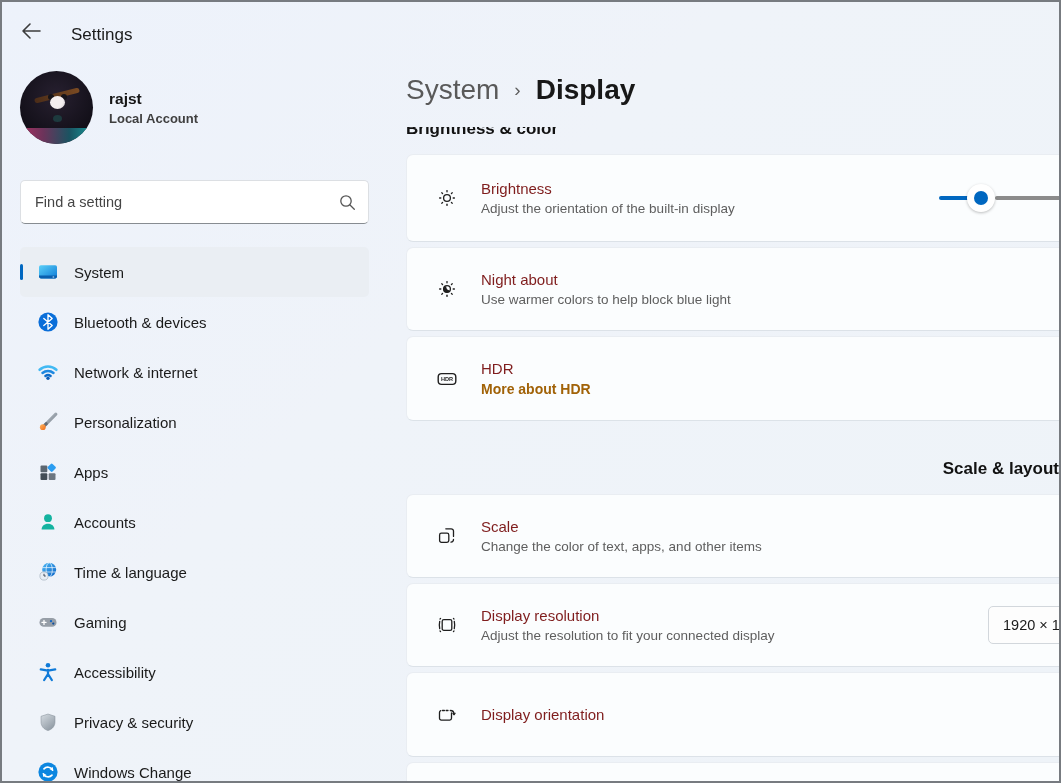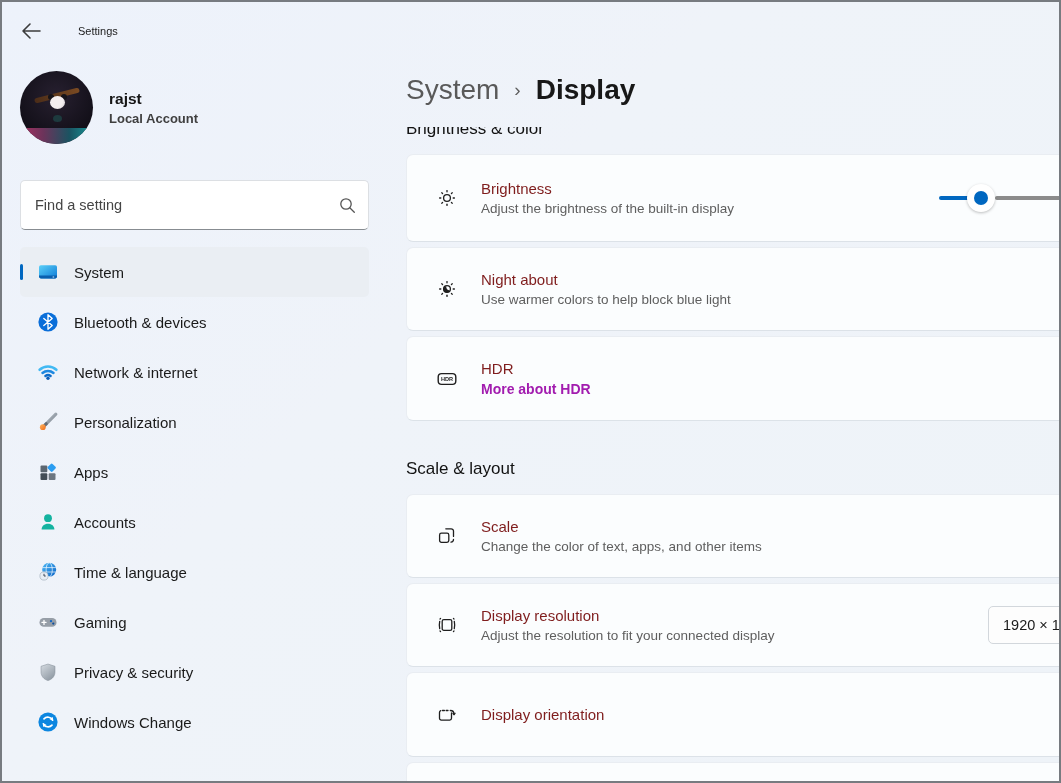--- a/index.html
+++ b/index.html
@@ -15,21 +15,21 @@
     border:2px solid #777b80;
     overflow:hidden;
   }
   
   .titlebar { position:absolute; top:0; left:0; height:52px; width:400px; }
   .back-btn {
     position:absolute; left:14px; top:17px; width:30px; height:26px;
     background:none; border:none; border-radius:4px; cursor:pointer;
     display:flex; align-items:center; justify-content:center;
   }
-  .app-title { position:absolute; left:76px; top:23px; font-size:11px; color:#1b1b1b; }
+  .app-title { position:absolute; left:69px; top:23px; font-size:17px; color:#1b1b1b; }
 
   
   .sidebar { position:absolute; left:0; top:52px; width:388px; bottom:0; }
   .user-card { position:absolute; left:18px; top:17px; display:flex; align-items:center; }
   .avatar {
     position:relative; width:73px; height:73px; border-radius:50%; overflow:hidden;
     background:radial-gradient(circle at 50% 35%, #272030 0%, #120f18 70%, #0b0910 100%);
     flex:0 0 auto;
   }
   .avatar .floor {
@@ -45,21 +45,21 @@
     position:absolute; left:30px; top:25px; width:15px; height:13px; border-radius:50%;
     background:radial-gradient(circle at 40% 40%, #f4eef0 55%, #c9c2c6 100%);
     box-shadow:0 16px 0 -3px #1d3a3e;
   }
   .avatar .panda-ear { position:absolute; left:28px; top:23px; width:6px; height:6px; border-radius:50%; background:#16141a; box-shadow:13px 0 0 #16141a; }
   .user-text { margin-left:16px; }
   .user-name { font-size:15.5px; font-weight:bold; color:#161616; }
   .user-type { font-size:13px; color:#3f3f3f; margin-top:3px;font-weight:bold; }
 
   .searchbox {
-    position:absolute; left:18px; top:126px; width:349px; height:50px;
+    position:absolute; left:18px; top:126px; width:349px; height:44px;
     background:#ffffff; border:1px solid #dcdfe3; border-bottom:1px solid #878c91;
     border-radius:5px; display:flex; align-items:center;
   }
   .searchbox input {
     flex:1; border:none; outline:none; background:transparent;
     font-family:inherit; font-size:14.5px; color:#1b1b1b; padding:0 10px 0 14px;
   }
   .searchbox input::placeholder { color:#454545; opacity:1; }
   .search-icon { margin-right:12px; display:flex; }
 
@@ -79,38 +79,38 @@
 
   
   .main { position:absolute; left:388px; right:0; top:0; bottom:0; overflow:hidden; }
   .breadcrumb { position:absolute; left:16px; top:72px; font-size:28px; display:flex; align-items:baseline; }
   .crumb-parent { color:#595959; font-weight:500; cursor:pointer; }
   .crumb-sep { color:#5e5e5e; font-size:19px; margin:0 15px; position:relative; top:-3px; }
   .crumb-current { color:#181818; font-weight:bold; }
 
   .scroll-area { position:absolute; left:0; right:0; top:125px; bottom:0; overflow:hidden; }
   .section-title {
-    font-size:17px; font-weight:normal; color:#121212;
+    font-size:17px; font-weight:bold; color:#121212;
     margin:12px 0 14px 16px; line-height:23px;
   }
   .section-title.clipped { margin-top:-10px; }
-  .section-title.second { margin-top:36px; }
+  .section-title.second { margin-top:36px;text-align:right; }
 
   .card {
     position:relative; margin:0 0 5px 16px; width:700px;
     background:#fbfdfe; border:1px solid #e9edf2; border-bottom-color:#dce2e8;
     border-radius:7px; display:flex; align-items:center;
   }
   .card.h88 { height:88px; } .card.h84 { height:84px; } .card.h85 { height:85px; }
   .card.stub { height:60px; }
   .row-icon { position:absolute; left:28px; top:50%; transform:translateY(-50%); width:24px; height:24px; }
   .row-text { margin-left:74px; }
   .row-title { font-size:15px; color:#7f1d1d; }
   .row-sub { font-size:13.5px; color:#5e5e5e; margin-top:4px; }
-  .row-link { font-size:14px; font-weight:bold; color:#a21caf; margin-top:4px; cursor:pointer; }
+  .row-link { font-size:14px; font-weight:bold; color:#a16207; margin-top:4px; cursor:pointer; }
 
   
   .slider { position:absolute; left:532px; top:50%; transform:translateY(-50%); width:168px; height:28px; }
   .slider .track-blue { position:absolute; left:0; top:12px; width:42px; height:4px; border-radius:2px; background:#0067c0; }
   .slider .track-gray { position:absolute; left:56px; top:12px; width:112px; height:4px; border-radius:2px; background:#8b8b8b; }
   .slider .thumb {
     position:absolute; left:28px; top:0; width:28px; height:28px; border-radius:50%;
     background:#ffffff; box-shadow:0 1px 3px rgba(0,0,0,.25); cursor:pointer;
   }
   .slider .thumb::after {
@@ -283,20 +283,30 @@
           <svg width="24" height="24" viewBox="0 0 24 24">
             <rect x="3.5" y="8" width="17" height="8.8" rx="4.4" fill="#969ea7"></rect>
             <path d="M8 10.4 V14.4 M6 12.4 H10" stroke="#fff" stroke-width="1.3" stroke-linecap="round"></path>
             <circle cx="15" cy="11.2" r="1.15" fill="#1467c6"></circle>
             <circle cx="17.3" cy="13.6" r="1.15" fill="#0d4e9e"></circle>
           </svg>
         </span>
         <span class="nav-label">Gaming</span>
       </div>
 
+      <div class="nav-item">
+
+        <span class="nav-icon">
+          <svg width="24" height="24" viewBox="0 0 24 24">
+            <circle cx="12" cy="5.2" r="2.3" fill="#0f7ad8"></circle>
+            <path d="M4.8 9.4 L12 10.6 L19.2 9.4 M12 10 V14 M12 14 L8.2 20 M12 14 L15.8 20" fill="none" stroke="#0f7ad8" stroke-width="2.3" stroke-linecap="round" stroke-linejoin="round"></path>
+          </svg>
+        </span>
+        <span class="nav-label">Accessibility</span>
+      </div>
 
       <div class="nav-item">
 
         <span class="nav-icon">
           <svg width="24" height="24" viewBox="0 0 24 24">
             <defs>
                 <linearGradient id="gshield" x1="0" y1="0" x2="0.7" y2="1">
                   <stop offset="0" stop-color="#d6dce2"></stop>
                   <stop offset="1" stop-color="#8f99a3"></stop>
                 </linearGradient>
@@ -347,21 +357,21 @@
                 <path d="M18.2 12 H19.4"></path>
               <path d="M6.8 6.8 L7.6 7.6"></path>
                 <path d="M16.4 16.4 L17.2 17.2"></path>
                 <path d="M17.2 6.8 L16.4 7.6"></path>
                 <path d="M7.6 16.4 L6.8 17.2"></path>
             </g>
           </svg>
         </span>
         <div class="row-text">
           <div class="row-title">Brightness</div>
-          <div class="row-sub">Adjust the brightness of the built-in display</div>
+          <div class="row-sub">Adjust the orientation of the built-in display</div>
         </div>
         <div class="slider">
           <div class="track-blue"></div>
           <div class="track-gray"></div>
           <div class="thumb"></div>
         </div>
       </div>
 
       <div class="card h84">
         <span class="row-icon">

